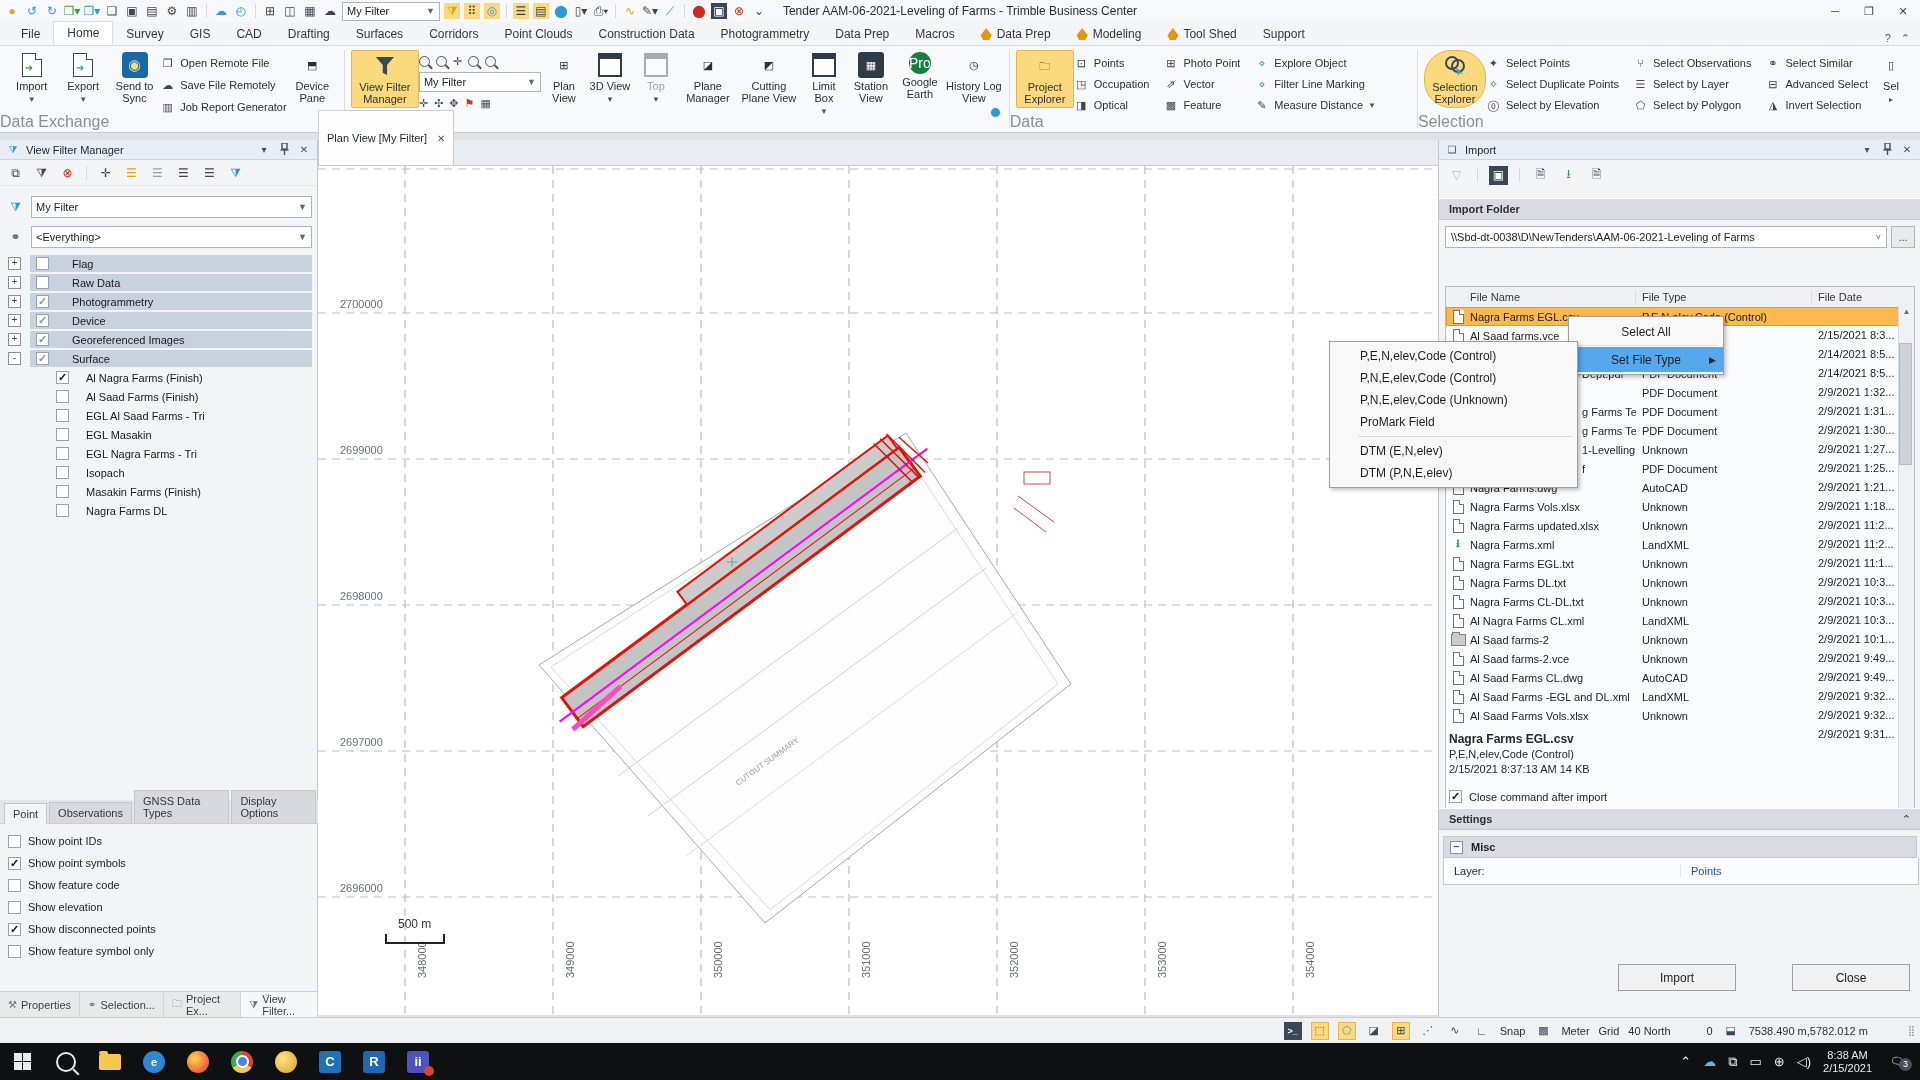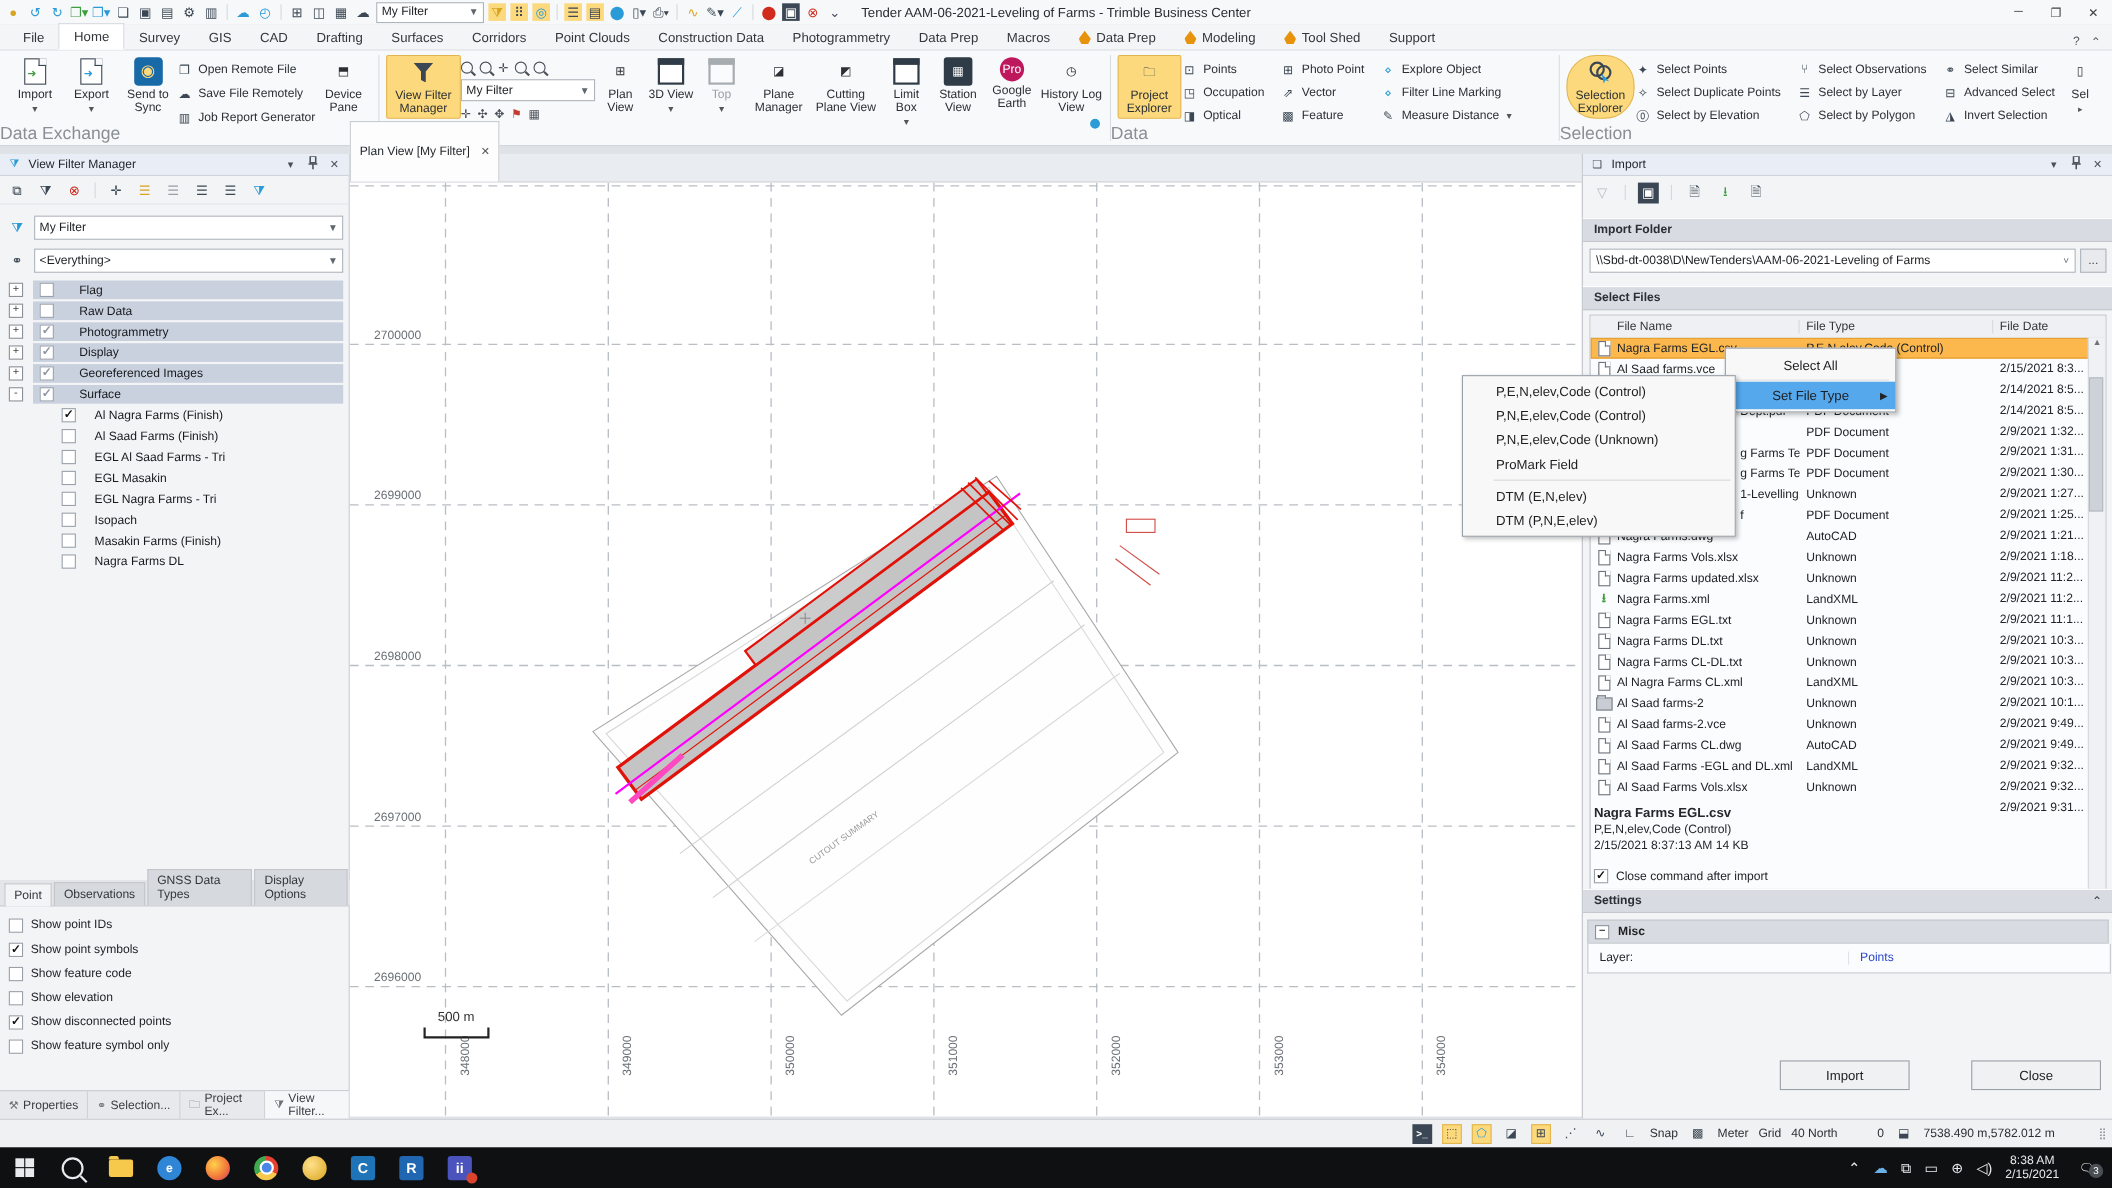--- a/index.html
+++ b/index.html
@@ -373,21 +373,21 @@
             <span class="cube"></span>
           </span>
         <span>Limit Box</span>
           <span class="darr">▼</span>
       </div>
       <div class="bb" style="width:46px;">
         <span class="bicon" style="background:#2f3b47;color:#fff;border-radius:3px;">▦</span>
         <span>Station View</span>
       </div>
       <div class="bb" style="width:48px;">
-        <span class="bicon" style="background:#be185d;border-radius:50%;width:22px;height:22px;color:#fff;font-size:11px;">Pro</span>
+        <span class="bicon" style="background:#15803d;border-radius:50%;width:22px;height:22px;color:#fff;font-size:14px;">Pro</span>
         <span>Google Earth</span>
       </div>
       <div class="bb" style="width:56px;">
         <span class="bicon">◷</span>
         <span>History Log View</span>
       </div>
       <div class="rgl">View</div>
     </div>
     <div class="rsep"></div>
 
@@ -553,21 +553,21 @@
         <div class="tree-row">
           <div class="tree-strip"></div>
           <div class="expander">+</div>
           <span class="cbx gray"></span>
           <span class="tlabel">Photogrammetry</span>
         </div>
         <div class="tree-row">
           <div class="tree-strip"></div>
           <div class="expander">+</div>
           <span class="cbx gray"></span>
-          <span class="tlabel">Display</span>
+          <span class="tlabel">Device</span>
         </div>
         <div class="tree-row">
           <div class="tree-strip"></div>
           <div class="expander">+</div>
           <span class="cbx gray"></span>
           <span class="tlabel">Georeferenced Images</span>
         </div>
         <div class="tree-row">
           <div class="tree-strip"></div>
           <div class="expander">-</div>
@@ -767,23 +767,20 @@
     <div class="secbar" style="top:58px;">
       <span>Import Folder</span>
     </div>
     <div id="imp-path-row">
       <div id="imp-path">
         <span style="white-space:nowrap;overflow:hidden;">\\Sbd-dt-0038\D\NewTenders\AAM-06-2021-Leveling of Farms</span>
         <span class="arr" style="color:#60666d;font-size:9px;">˅</span>
       </div>
       <div class="sqbtn">...</div>
     </div>
-    <div class="secbar" style="top:120px;">
-      <span>Select Files</span>
-    </div>
     <div id="ftable">
       <div id="fhead">
         <span class="c1">File Name</span>
         <span class="c2">File Type</span>
         <span class="c3">File Date</span>
       </div>
       <div id="fbody">
           <div class="frow sel">
             <span class="fico">
               <span class="fpg"></span>

